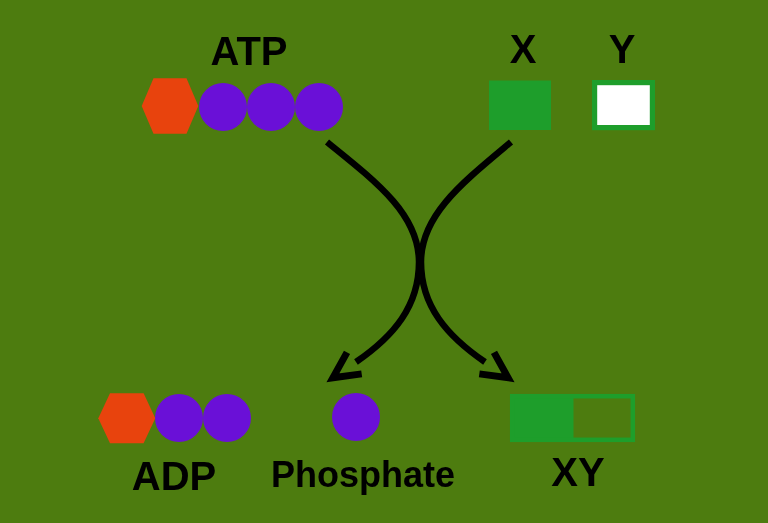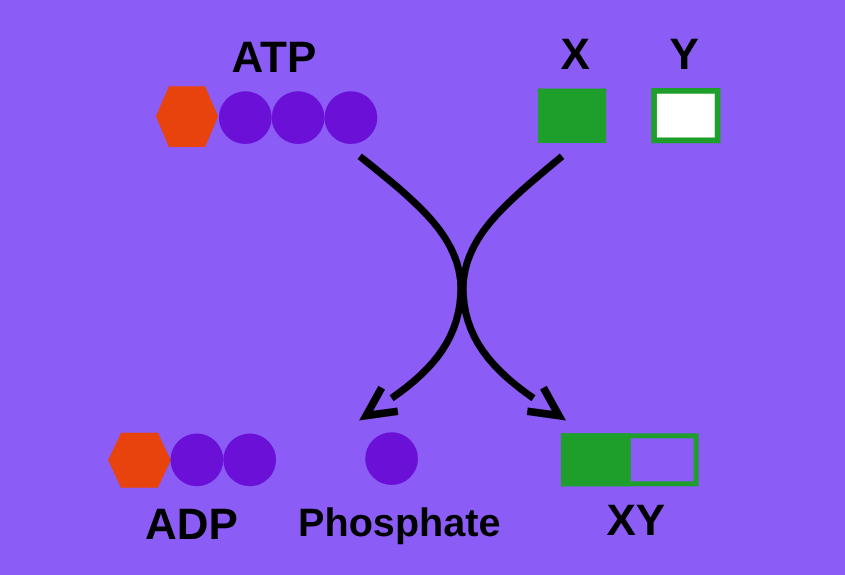--- a/index.html
+++ b/index.html
@@ -5,21 +5,21 @@
   html, body {
     margin: 0;
     padding: 0;
     background: #ffffff;
     font-family: "Liberation Sans", sans-serif;
   }
   .canvas {
     position: relative;
     width: 768px;
     height: 523px;
-    background: #8b5cf6;
+    background: #4d7c0f;
     overflow: hidden;
   }
   .canvas svg { display: block; width: 768px; height: 523px; }
   text.lbl {
     font-family: "Liberation Sans", sans-serif;
     font-weight: bold;
     text-anchor: middle;
   }
   text.big { font-size: 40px; }
   text.mid { font-size: 36px; }

